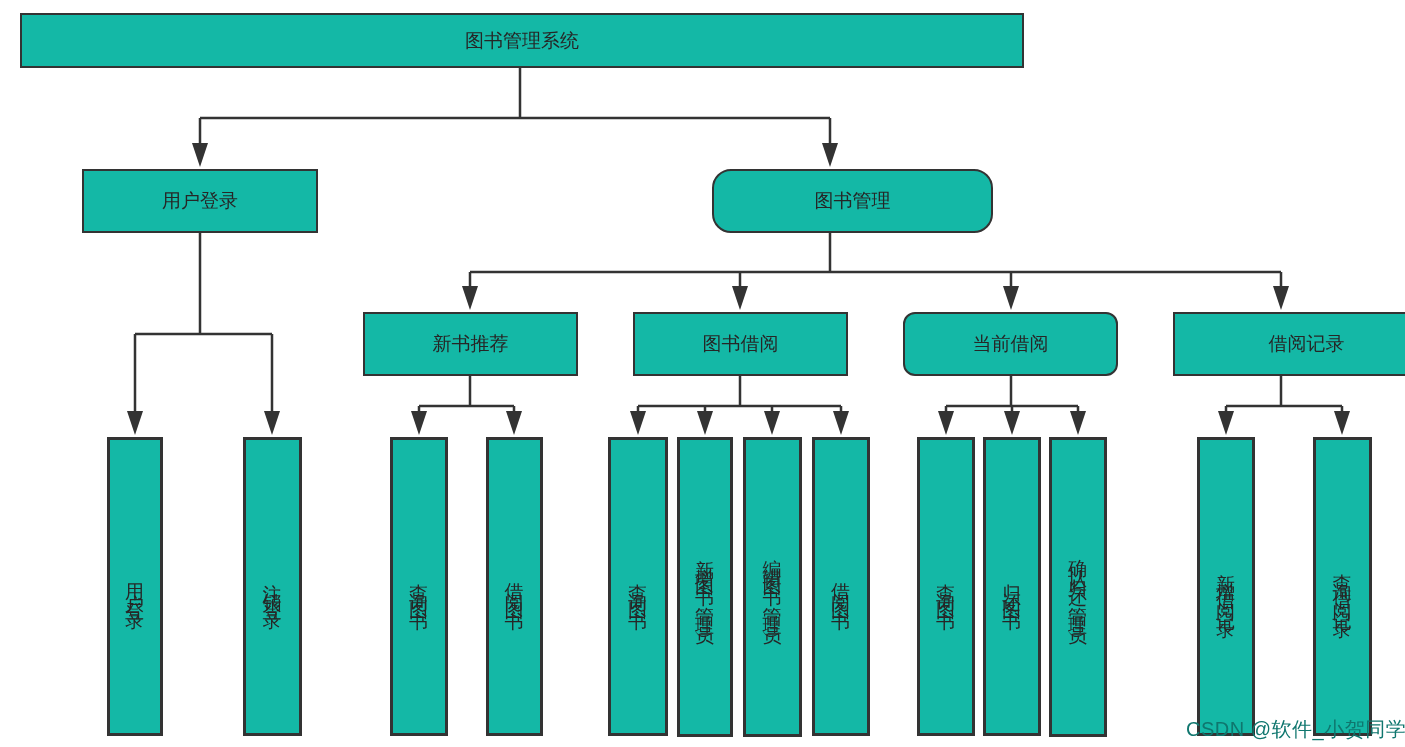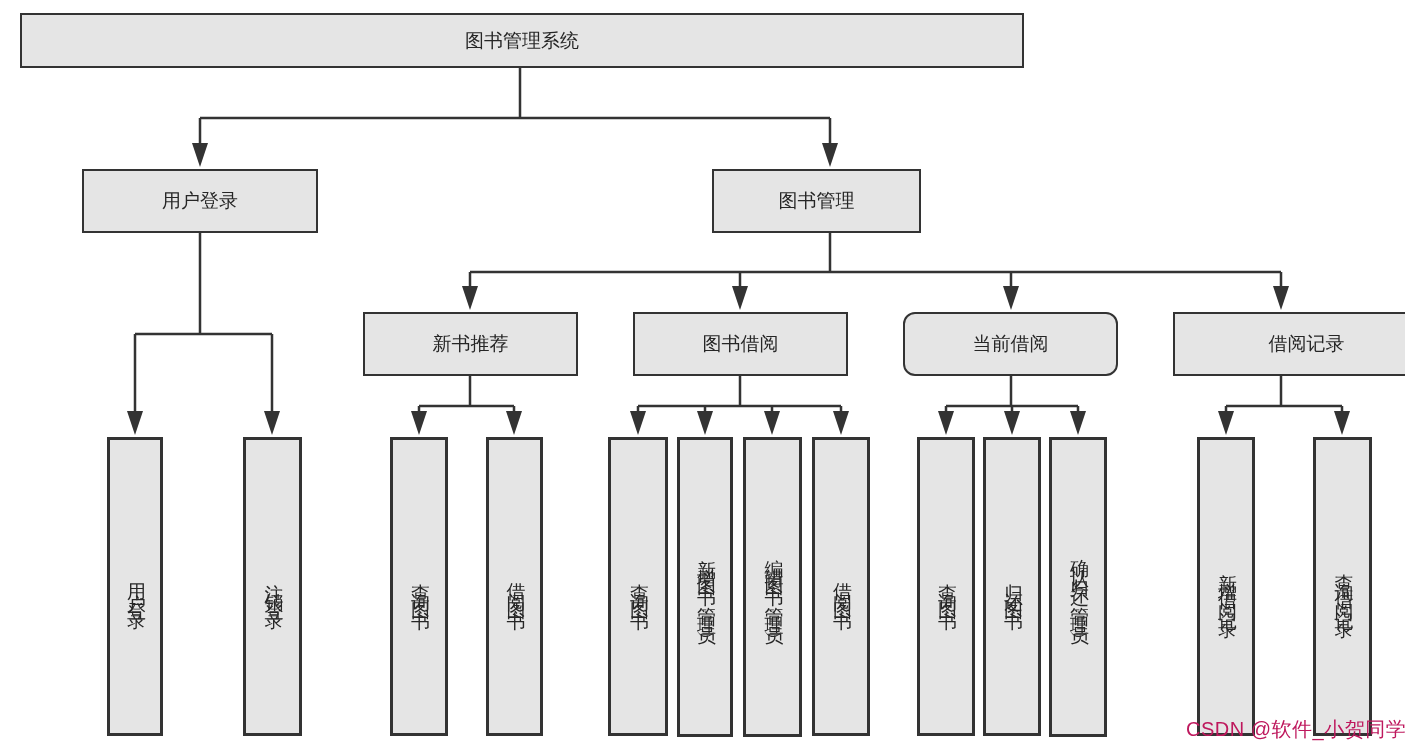--- a/index.html
+++ b/index.html
@@ -20,47 +20,46 @@
     left: 0;
     top: 0;
     width: 1405px;
     height: 747px;
     pointer-events: none;
   }
   .node {
     position: absolute;
     box-sizing: border-box;
     border: 2.5px solid #333333;
-    background: #e5e5e5;
+    background: #14b8a6;
     display: flex;
     align-items: center;
     justify-content: center;
     color: #262626;
     font-size: 19px;
     text-align: left;
     white-space: nowrap;
-    font-family: Liberation Mono, monospace;
   }
   .leaf {
     border-width: 3px;
   }
   .leaf span {
     writing-mode: vertical-rl;
     text-orientation: mixed;
     letter-spacing: 0.5em;
     line-height: 1;
     font-size: 19px;
     color: #262626;
   }
   .watermark {
     position: absolute;
     left: 1186px;
     top: 716px;
     font-size: 20px;
-    color: #be185d;
+    color: #0f766e;
     white-space: nowrap;
     letter-spacing: 0.5px;
   }
 </style>
 </head>
 <body>
 
 <div class="canvas">
 
   <svg class="edges" viewBox="0 0 1405 747" xmlns="http://www.w3.org/2000/svg">
@@ -99,21 +98,21 @@
       <polygon points="1070,411 1086,411 1078,435"></polygon>
 
       <polygon points="1218,411 1234,411 1226,435"></polygon>
       <polygon points="1334,411 1350,411 1342,435"></polygon>
     </g>
   </svg>
 
   <div class="node" style="left:20px; top:13px; width:1004px; height:55px;">图书管理系统</div>
 
   <div class="node" style="left:82px; top:169px; width:236px; height:64px;">用户登录</div>
-  <div class="node" style="left:712px; top:169px; width:209px; height:64px;">图书管理</div>
+  <div class="node" style="left:712px; top:169px; width:281px; height:64px;border-radius:19px;">图书管理</div>
 
   <div class="node" style="left:633px; top:312px; width:215px; height:64px;">图书借阅</div>
   <div class="node" style="left:363px; top:312px; width:215px; height:64px;">新书推荐</div>
   <div class="node" style="left:903px; top:312px; width:215px; height:64px;border-radius:12px;">当前借阅</div>
   <div class="node" style="left:1173px; top:312px; width:255px; height:64px;padding-left:12px;">借阅记录</div>
 
   <div class="node leaf" style="left:107px; top:437px; width:56px; height:299px;">
     <span>用户登录</span>
   </div>
   <div class="node leaf" style="left:243px; top:437px; width:59px; height:299px;">

